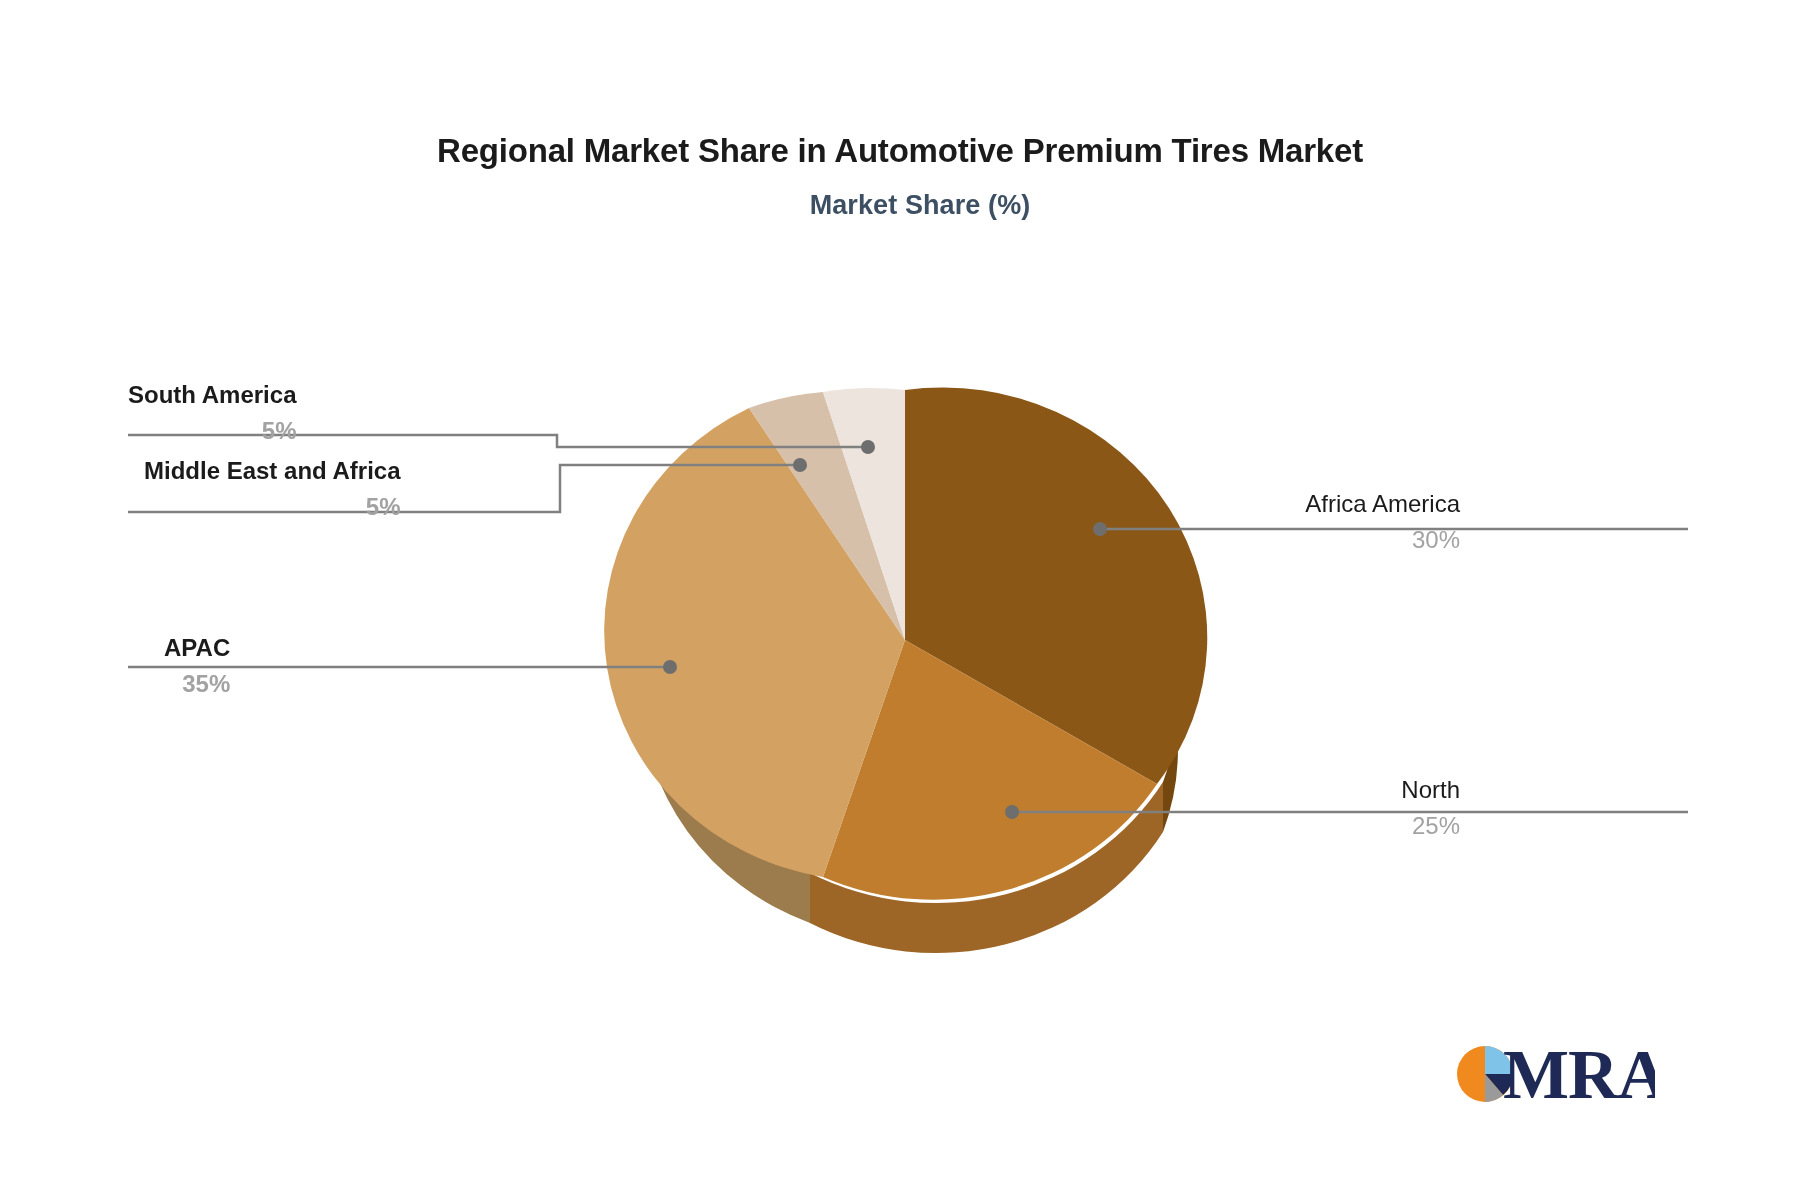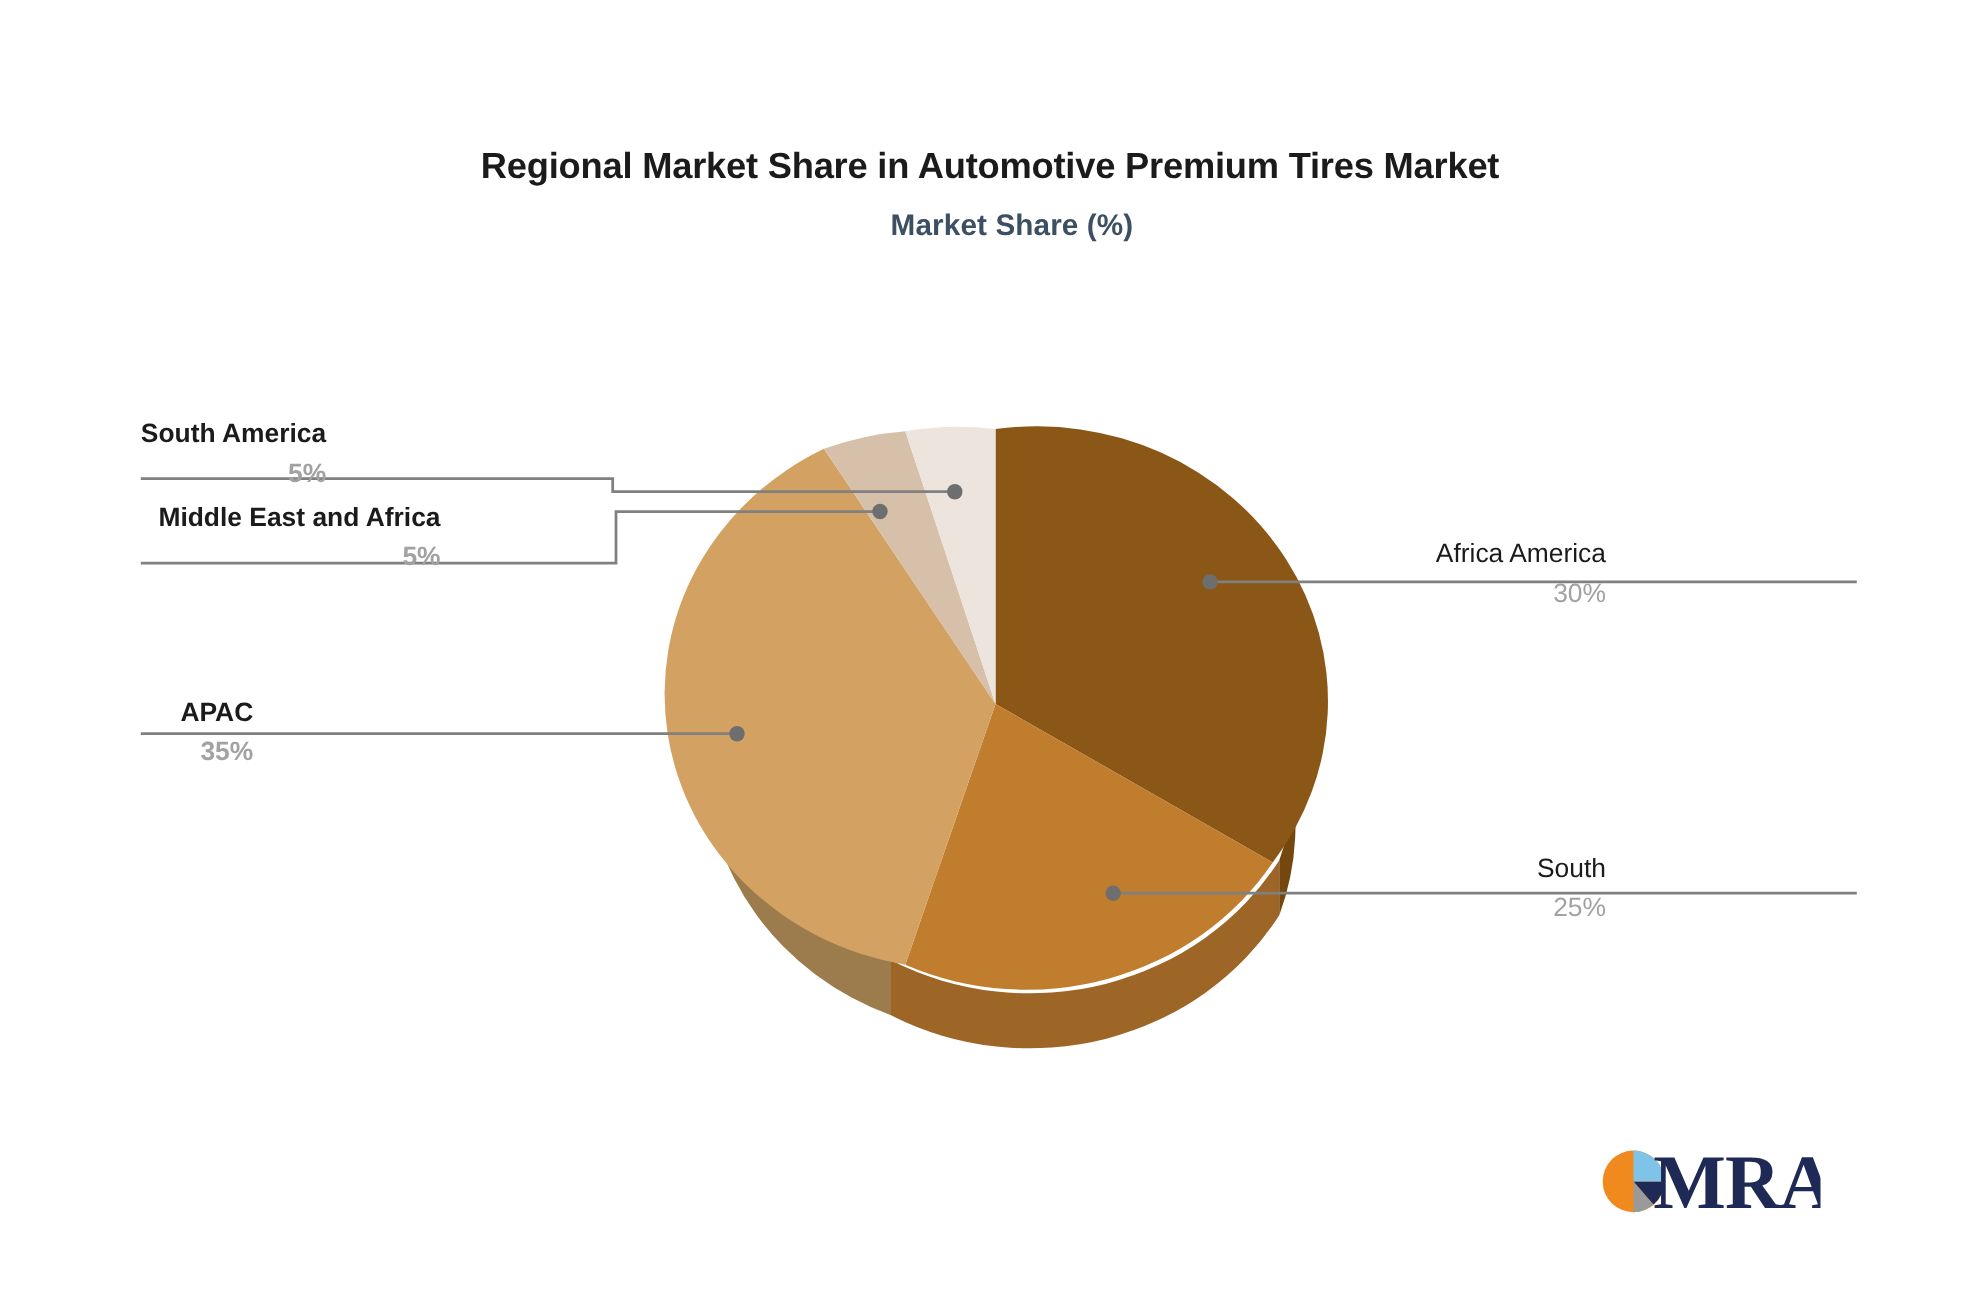--- a/index.html
+++ b/index.html
@@ -174,21 +174,21 @@
     <span class="cat">APAC</span>
     <span class="val">35%</span>
   </div>
 
   <div class="callout right" id="label-north-america">
     <span class="cat">Africa America</span>
     <span class="val">30%</span>
   </div>
 
   <div class="callout right" id="label-europe">
-    <span class="cat">South</span>
+    <span class="cat">North</span>
     <span class="val">25%</span>
   </div>
 
   <div id="logo">
     <svg width="200" height="78" viewBox="0 0 200 78">
       <g>
         <circle cx="30" cy="40" r="28" fill="#F08A1E"></circle>
         <path d="M 30 40 L 58 40 A 28 28 0 0 1 48 61 Z" fill="#1E2A55"></path>
         <path d="M 30 40 L 48 61 A 28 28 0 0 1 30 68 Z" fill="#9A9A9A"></path>
         <path d="M 30 40 L 30 12 A 28 28 0 0 1 58 40 Z" fill="#7FC3E8"></path>

